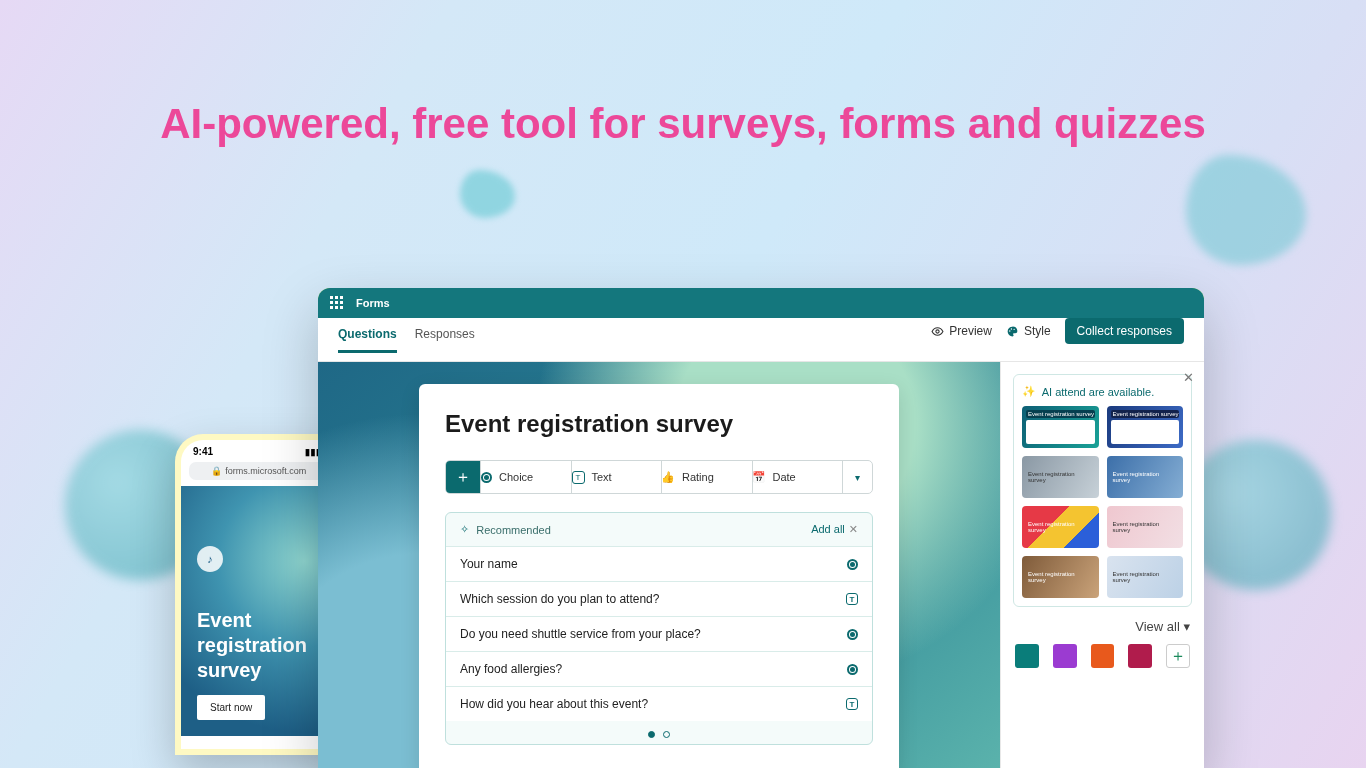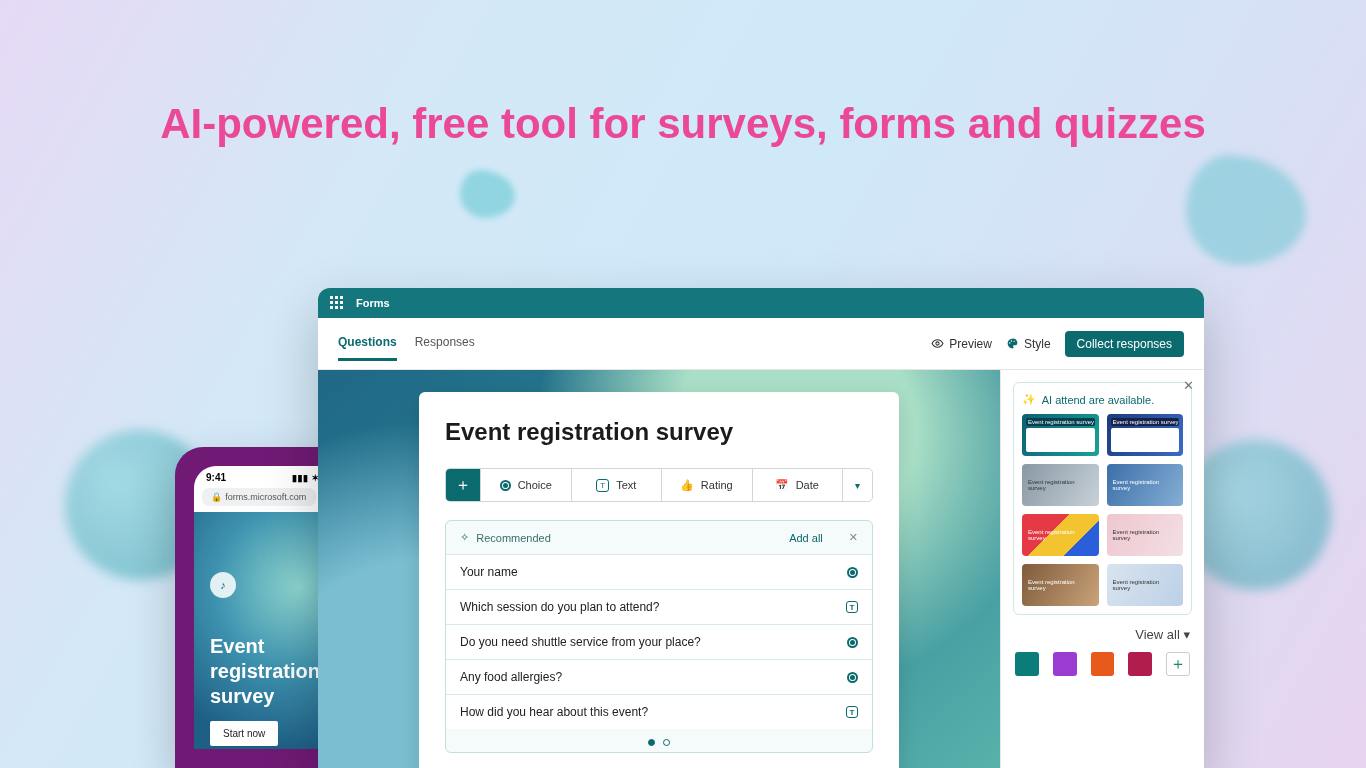--- a/index.html
+++ b/index.html
@@ -14,22 +14,22 @@
 .blob3 { width: 120px; height: 110px; right: 60px; top: 155px; background:#6fc7d1; border-radius: 35% 65% 55% 45% / 50% 55% 45% 50%; filter: blur(4px); opacity:0.55;}
 .blob4 { width: 150px; height: 150px; right: 35px; top: 440px; background: radial-gradient(circle at 35% 35%, #7ad1d6, #2f9aa7); }
 
 h1.hero {
   position: absolute; top: 100px; left: 0; right: 0; text-align: center;
   font-size: 42px; font-weight: 700; color: #ec4899;
 }
 
 
 .phone {
-  position: absolute; left: 175px; top: 447px; width: 188px; height: 321px;
-  background: #701a75; border-radius: 28px 28px 0 0; padding: 19px;
+  position: absolute; left: 175px; top: 434px; width: 188px; height: 321px;
+  background: #fef9c3; border-radius: 28px 28px 0 0; padding: 6px;
   box-shadow: 0 18px 45px rgba(0,0,0,0.22);
 }
 .phone-inner { width: 100%; height: 100%; border-radius: 22px 22px 0 0; overflow: hidden; background: #fff; }
 .phone-status { display:flex; justify-content: space-between; align-items:center; padding: 6px 12px 2px; font-size: 10px; font-weight: 600; }
 .phone-addr { display:flex; align-items:center; gap: 6px; padding: 3px 8px 6px; }
 .phone-url { flex:1; background:#eef0f2; border-radius:7px; font-size:9px; text-align:center; padding:4px 5px; color:#555; }
 .phone-share { width:14px; height:14px; display:flex; align-items:center; justify-content:center; }
 .phone-hero {
   height: 250px; padding: 16px 16px;
   background: radial-gradient(circle at 70% 30%, #8fd6d0 0, #3f94b0 40%, #1e5f86 80%);
@@ -47,52 +47,52 @@
   box-shadow: 0 22px 55px rgba(0,0,0,0.22);
 }
 .app-top { height:30px; background:#14777d; display:flex; align-items:center; color:#fff; font-size:11px; padding:0 12px; gap:12px; }
 .app-waffle { width:14px; height:14px; display:grid; grid-template-columns:repeat(3,3px); grid-template-rows:repeat(3,3px); gap:2px; }
 .app-waffle span { background:#fff; }
 .app-name { font-weight:600; }
 .app-doc { position:absolute; left: 0; right: 0; text-align: center; font-size:11px; }
 .app-doc .saved { opacity:.8; margin-left: 8px;}
 .chev { margin-left:6px; font-size:9px; }
 
-.app-bar { height:52px; background:#fff; border-bottom:1px solid #e6e6e6; display:flex; align-items:center; padding:0 20px; gap:20px; }
+.app-bar { height:44px; background:#fff; border-bottom:1px solid #e6e6e6; display:flex; align-items:flex-start; padding:0 20px; gap:20px; }
 .tabs { display:flex; gap:18px; font-size:12px; }
 .tab { padding:9px 0; color:#555; cursor:pointer; }
 .tab.active { color:#0b6a6e; font-weight:600; border-bottom:3px solid #0b6a6e; }
 .bar-right { margin-left:auto; display:flex; align-items:center; gap:14px; font-size:12px; color:#333; }
 .bar-item { display:flex; align-items:center; gap:5px; cursor:pointer; }
 .collect { background:#0b6a6e; color:#fff; padding:6px 12px; border-radius:4px; font-weight:500; }
 
 .app-body { position:relative; height: calc(100% - 66px); display:flex; }
 .canvas {
   flex:1; position:relative;
   background: radial-gradient(circle at 70% 15%, #a9dfc6 0 120px, transparent 260px),
               radial-gradient(circle at 15% 85%, #7bbed2 0 160px, transparent 300px),
               linear-gradient(140deg, #1f6886 0%, #2a8294 50%, #5bb3ac 100%);
   display:flex; justify-content:center; padding-top:22px;
 }
 .form-card { width: 480px; background:#fff; border-radius:6px; padding:26px 26px 18px; box-shadow:0 6px 20px rgba(0,0,0,.12); }
 .form-title { font-size:24px; font-weight:600; color:#1b1b1b; margin-bottom:22px; }
 
 .qt-row { display:flex; border:1px solid #cfd7d8; border-radius:5px; height:34px; overflow:hidden; }
 .qt-add { width:34px; background:#0b6a6e; color:#fff; display:flex; align-items:center; justify-content:center; font-size:16px; cursor:pointer; }
-.qt { flex:1; display:flex; align-items:center; justify-content:center; gap:7px; font-size:11px; color:#333; border-left:1px solid #cfd7d8; cursor:pointer; }
+.qt { flex:1; display:flex; align-items:center; gap:7px; font-size:11px; color:#333; border-left:1px solid #cfd7d8; cursor:pointer; }
 .qt:first-of-type{border-left:none;}
 .qt-more { width:30px; display:flex; align-items:center; justify-content:center; border-left:1px solid #cfd7d8; cursor:pointer;}
 .qicon { width:13px; height:13px; display:inline-flex; align-items:center; justify-content:center; color:#0b6a6e;}
 .qicon.radio { border:2px solid #0b6a6e; border-radius:50%; width:11px;height:11px;}
 .qicon.radio::after{content:"";width:5px;height:5px;background:#0b6a6e;border-radius:50%;}
 
 .rec-card { margin-top:18px; border:1px solid #bfe0dd; border-radius:6px; background:#f4fbfa; }
 .rec-head { display:flex; align-items:center; padding:10px 14px; font-size:11px; color:#3a6e6b; }
 .rec-head .sparkle{margin-right:7px;color:#0b6a6e;}
-.rec-actions{ margin-left:auto; display:flex; align-items:center; gap:26px; color:#0b6a6e;}
+.rec-actions{ margin-left:auto; display:flex; gap:4px; color:#0b6a6e;}
 .rec-actions .addall{cursor:pointer;}
 .rec-actions .x{cursor:pointer; color:#888;}
 .rec-item { display:flex; align-items:center; justify-content:space-between; padding:10px 14px; font-size:12px; color:#222; border-top:1px solid #d9ece9; background:#fff; cursor:pointer;}
 .rec-item:first-of-type{border-top:1px solid #d9ece9;}
 .rec-type { width:14px; height:14px; display:flex; align-items:center; justify-content:center; color:#0b6a6e; font-size:11px;}
 .rec-type.radio{border:2px solid #0b6a6e;border-radius:50%;width:11px;height:11px;}
 .rec-type.radio::after{content:"";width:5px;height:5px;background:#0b6a6e;border-radius:50%;}
 .rec-type.text{border:1.5px solid #0b6a6e;border-radius:3px;width:12px;height:12px;}
 .rec-type.text::before{content:"T";font-size:8px;font-weight:700;}
 .pager{display:flex;gap:8px;justify-content:center;padding:10px 0 6px;}

